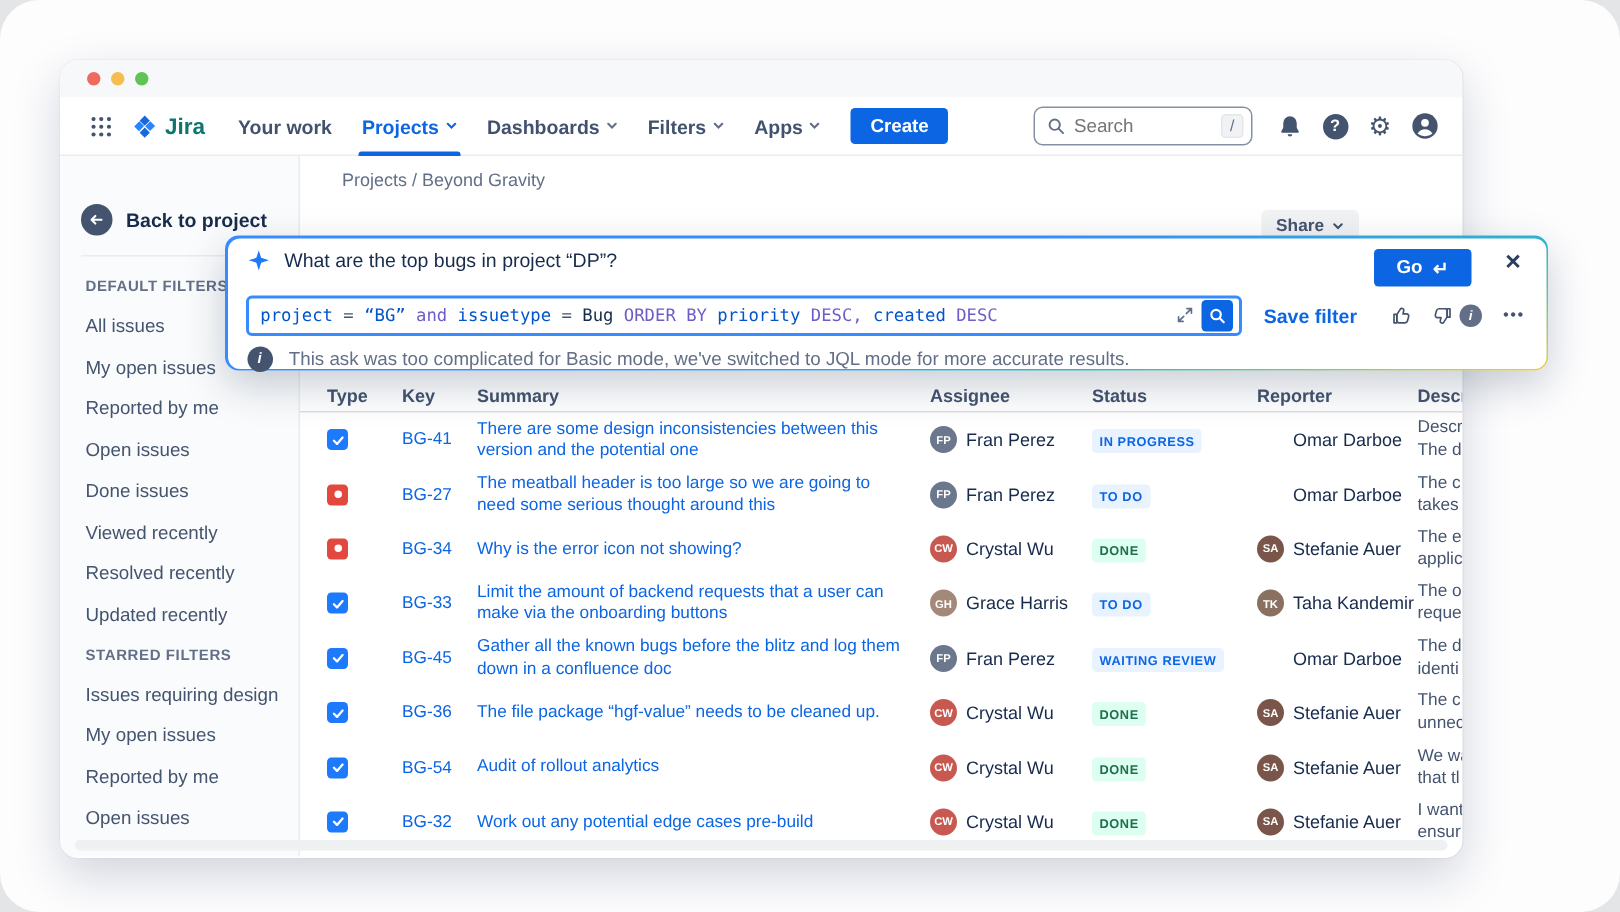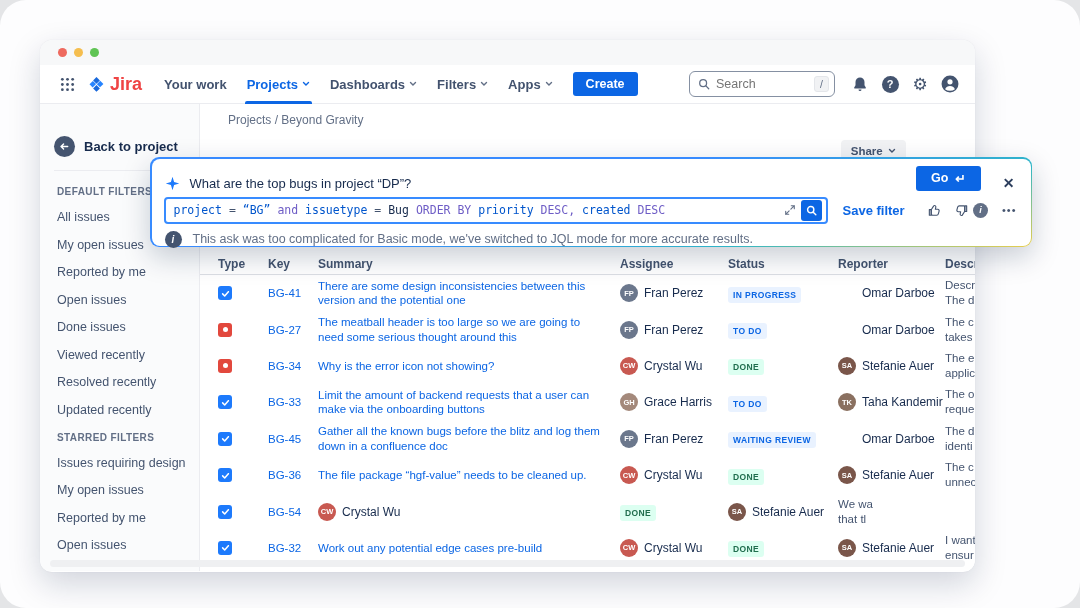--- a/index.html
+++ b/index.html
@@ -11,21 +11,21 @@
   .window { position:absolute; left:40px; top:40px; width:935px; height:532px; background:#fff;
             border-radius:12px; box-shadow:0 12px 32px rgba(9,30,66,.18), 0 0 1px rgba(9,30,66,.15); overflow:hidden; }
   .titlebar { height:25px; background:#f7f8f9; display:flex; align-items:center; padding-left:18px; gap:7px; }
   .tl-dot { width:9px; height:9px; border-radius:50%; }
 
   
   .navbar { height:39px; background:#fff; border-bottom:1px solid #ebecf0; display:flex; align-items:center; padding:0 12px 0 14px; position:relative; }
   .nav-left { display:flex; align-items:center; gap:4px; height:100%; }
   .icon-btn { display:flex; align-items:center; justify-content:center; width:26px; height:26px; color:#44546F; cursor:pointer; }
   .logo { display:flex; align-items:center; gap:5px; padding:0 8px 0 4px; }
-  .logo-text { font-size:18px; font-weight:700; color:#ef4444; }
+  .logo-text { font-size:15px; font-weight:700; color:#0f766e; }
   .nav-item { position:relative; height:100%; display:flex; align-items:center; gap:4px; padding:0 10px; font-size:13px; font-weight:600; color:#42526E; cursor:pointer; }
   .nav-item .chev { color:#626F86; display:flex; }
   .nav-item.active { color:#0C66E4; }
   .nav-item.active .chev { color:#0C66E4; }
   .nav-item.active::after { content:""; position:absolute; left:8px; right:8px; bottom:0; height:2.5px; background:#0C66E4; border-radius:2px 2px 0 0; }
   .create-btn { background:#0C66E4; color:#fff; font-size:12.5px; font-weight:600; padding:5px 13px; border-radius:3px; border:none; cursor:pointer; margin-left:6px; }
   .nav-right { margin-left:auto; display:flex; align-items:center; gap:4px; }
   .search-box { display:flex; align-items:center; gap:6px; width:146px; height:26px; border:1px solid #8590A2; border-radius:6px; padding:0 5px 0 8px; color:#626F86; margin-right:8px; }
   .search-box input { border:none; outline:none; flex:1; min-width:0; font-size:12.5px; color:#44546F; background:transparent; font-family:"Liberation Sans",sans-serif; }
   .slash-key { font-size:10.5px; color:#626F86; background:#f1f2f4; border:1px solid #e4e6ea; border-radius:3px; padding:1px 5px; }
@@ -72,21 +72,21 @@
   .avatar-spacer { width:18px; flex-shrink:0; }
   .p-name { font-size:12px; color:#172B4D; white-space:nowrap; }
   .badge { display:inline-block; font-size:8.5px; font-weight:700; letter-spacing:.4px; padding:3px 5px; border-radius:3px; white-space:nowrap; }
   .desc-cell { font-size:11.5px; color:#44546F; line-height:15px; white-space:nowrap; overflow:hidden; }
   .win-footer { position:absolute; left:10px; right:10px; bottom:5px; height:7px; background:#eff0f2; border-radius:4px; }
 
   
   .ai-wrap { position:absolute; left:150px; top:157px; width:882px; height:90px; padding:1.5px; border-radius:9px;
              box-shadow:0 10px 28px rgba(9,30,66,.22); z-index:20; }
   .ai-inner { background:#fff; border-radius:8px; height:100%; display:flex; flex-direction:column; }
-  .ai-row1 { display:flex; align-items:flex-end; padding:7px 12px 4px 13px; gap:10px; }
+  .ai-row1 { display:flex; align-items:flex-start; padding:7px 12px 4px 13px; gap:10px; }
   .ai-question { font-size:13px; color:#172B4D; }
   .go-btn { margin-left:auto; background:#0C66E4; color:#fff; border:none; border-radius:3px; font-size:12.5px; font-weight:600; padding:5px 15px; display:flex; gap:7px; align-items:center; cursor:pointer; font-family:"Liberation Sans",sans-serif; }
   .close-x { font-size:14px; color:#2C3E5D; margin:0 4px 0 12px; cursor:pointer; font-weight:600; }
   .ai-row2 { display:flex; align-items:center; padding:2px 14px 2px 12px; gap:0; }
   .jql-box { display:flex; align-items:center; width:664px; height:27px; border:2px solid #388BFF; border-radius:4px; padding:0 4px 0 8px; flex-shrink:0; }
   .jql-text { flex:1; font-family:"DejaVu Sans Mono","Liberation Mono",monospace; font-size:11.5px; white-space:nowrap; overflow:hidden; }
   .jql-text span { margin-right:0; }
   .expand-ic { color:#626F86; display:flex; margin-right:5px; cursor:pointer; }
   .jql-search-btn { width:21px; height:21px; background:#0C66E4; border:none; border-radius:3px; display:flex; align-items:center; justify-content:center; cursor:pointer; flex-shrink:0; }
   .save-filter { font-size:13px; font-weight:700; color:#0C66E4; margin-left:15px; cursor:pointer; white-space:nowrap; }
@@ -426,20 +426,21 @@
               </div>
               <div class="tgrid trow">
                 <div>
                   <span class="type-ic" style="background: rgb(29, 122, 252);">
                     <svg width="9" height="9" viewBox="0 0 10 10">
                       <path d="M1.8 5.4l2.3 2.3 4.1-4.7" fill="none" stroke="#fff" stroke-width="1.7" stroke-linecap="round" stroke-linejoin="round"></path>
                     </svg>
                   </span>
                 </div>
                 <a class="key-link">BG-54</a>
+                <a class="sum-link">Audit of rollout analytics</a>
                 <div class="person">
                   <span class="avatar" style="background: rgb(200, 89, 81);">CW</span>
                   <span class="p-name">Crystal Wu</span>
                 </div>
                 <div><span class="badge" style="background: rgb(220, 255, 241); color: rgb(33, 110, 78);">DONE</span></div>
                 <div class="person">
                   <span class="avatar" style="background: rgb(122, 86, 74);">SA</span>
                   <span class="p-name">Stefanie Auer</span>
                 </div>
                 <div class="desc-cell">

